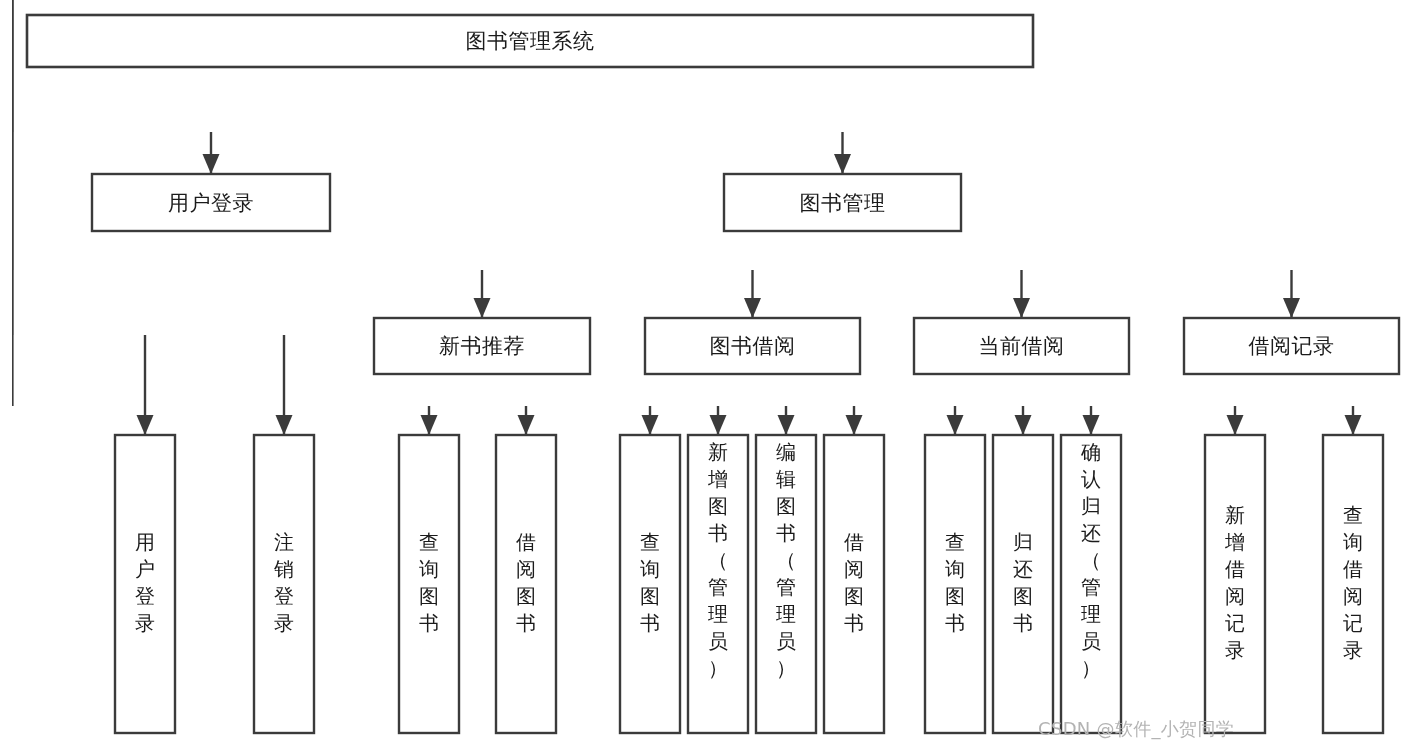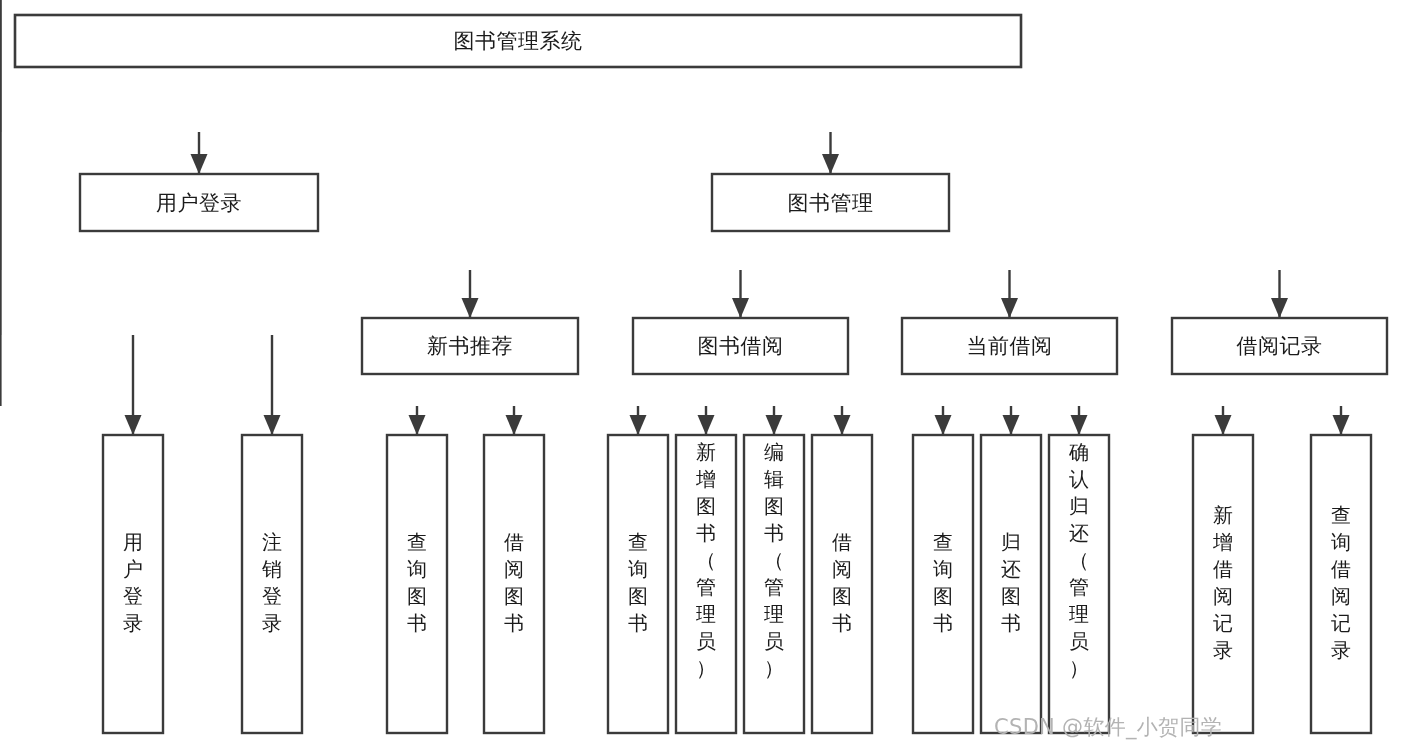--- a/index.html
+++ b/index.html
@@ -12,20 +12,21 @@
     width: 1405px;
     height: 747px;
     overflow: hidden;
     font-family: "DejaVu Sans", "Liberation Sans", sans-serif;
   }
   #diagram-root {
     position: relative;
     width: 1230px;
     height: 747px;
     background: #ffffff;
+    margin-left: 12px;
   }
   svg#diagram-svg {
     position: absolute;
     left: 0;
     top: 0;
     width: 1405px;
     height: 747px;
     display: block;
   }
   .node-rect {
@@ -61,21 +62,21 @@
     font-size: 20px;
     fill: #1b1b1b;
     text-anchor: middle;
     letter-spacing: 0px;
   }
   .watermark {
     position: absolute;
     right: 8px;
     bottom: 6px;
     font-family: "DejaVu Sans", "Liberation Sans", sans-serif;
-    font-size: 21px;
+    font-size: 18px;
     color: #b3b3b3;
     white-space: nowrap;
     user-select: none;
     letter-spacing: 0.3px;
   }
 </style>
 </head>
 <body>
 
 <div id="diagram-root">

